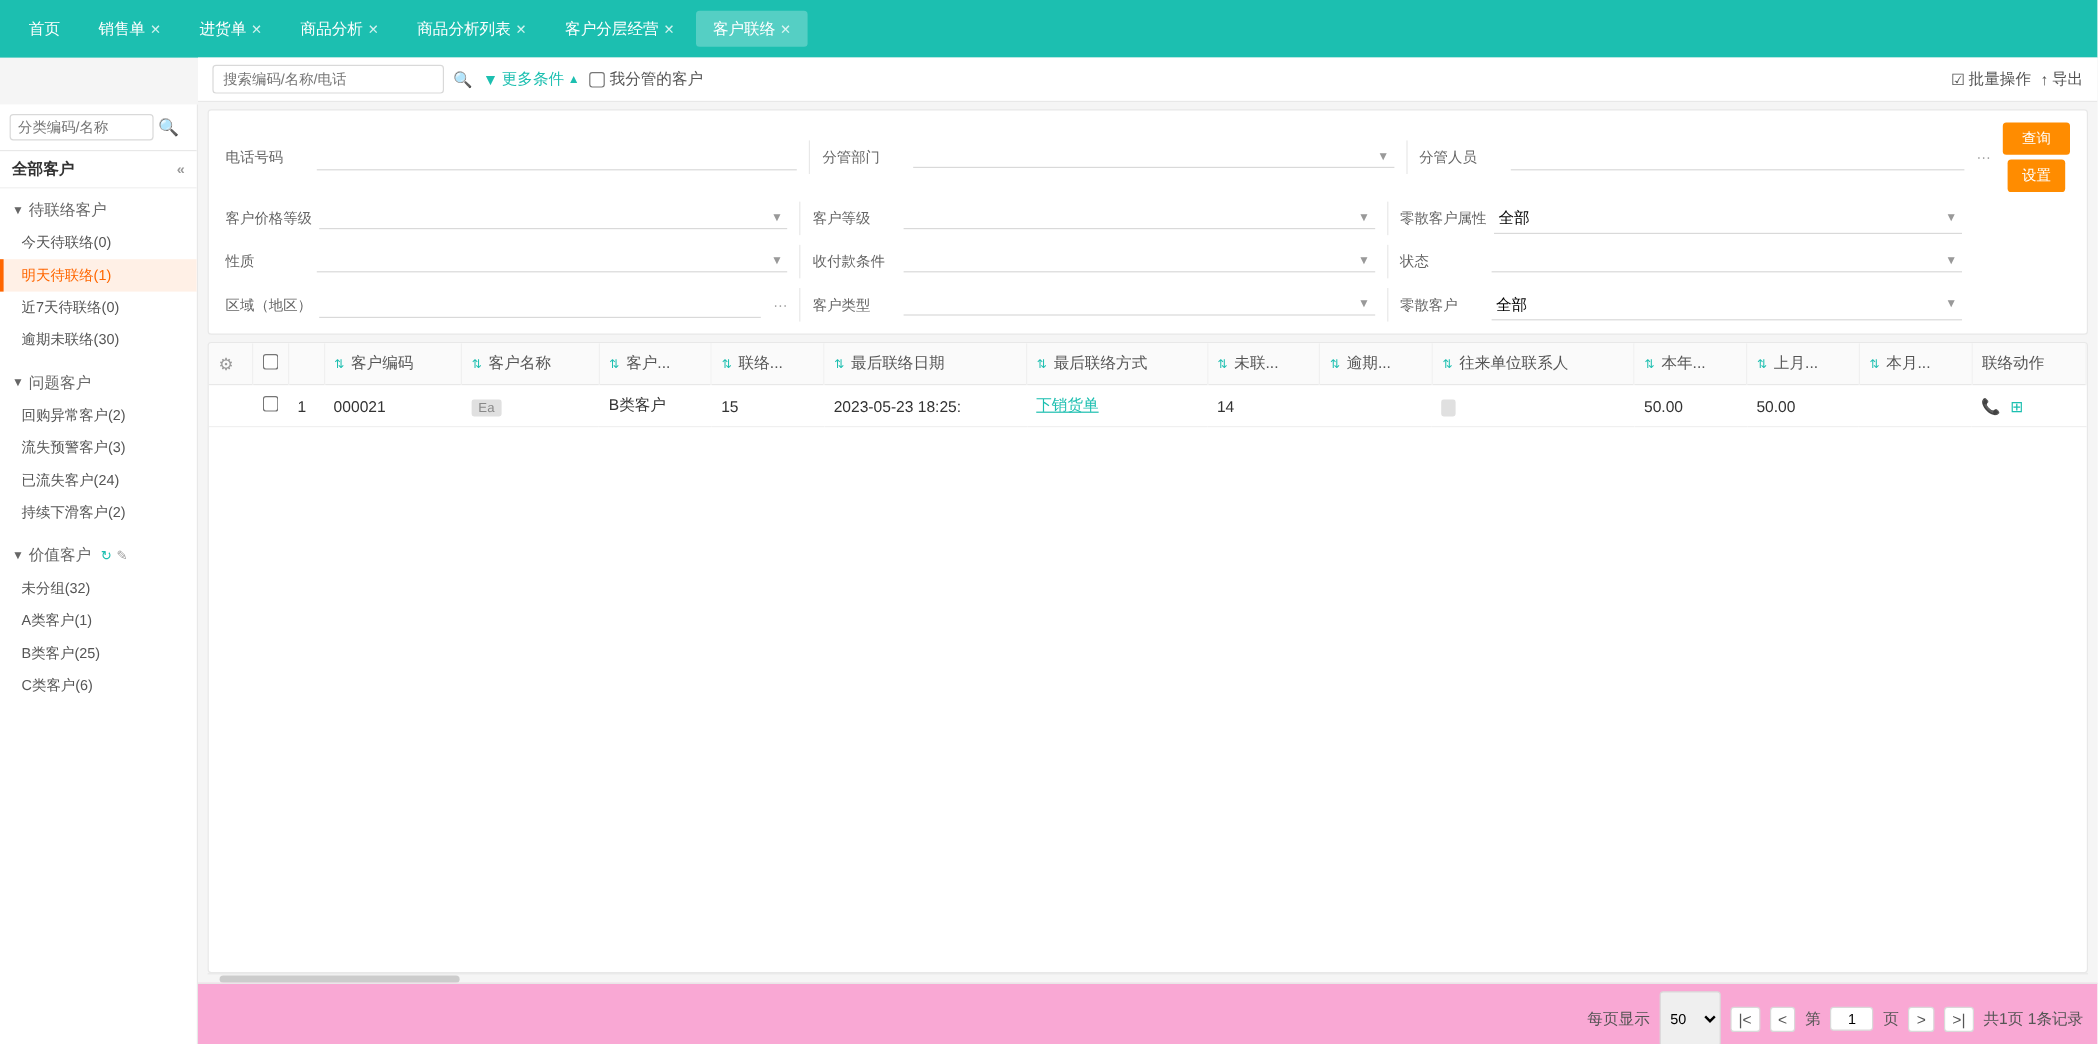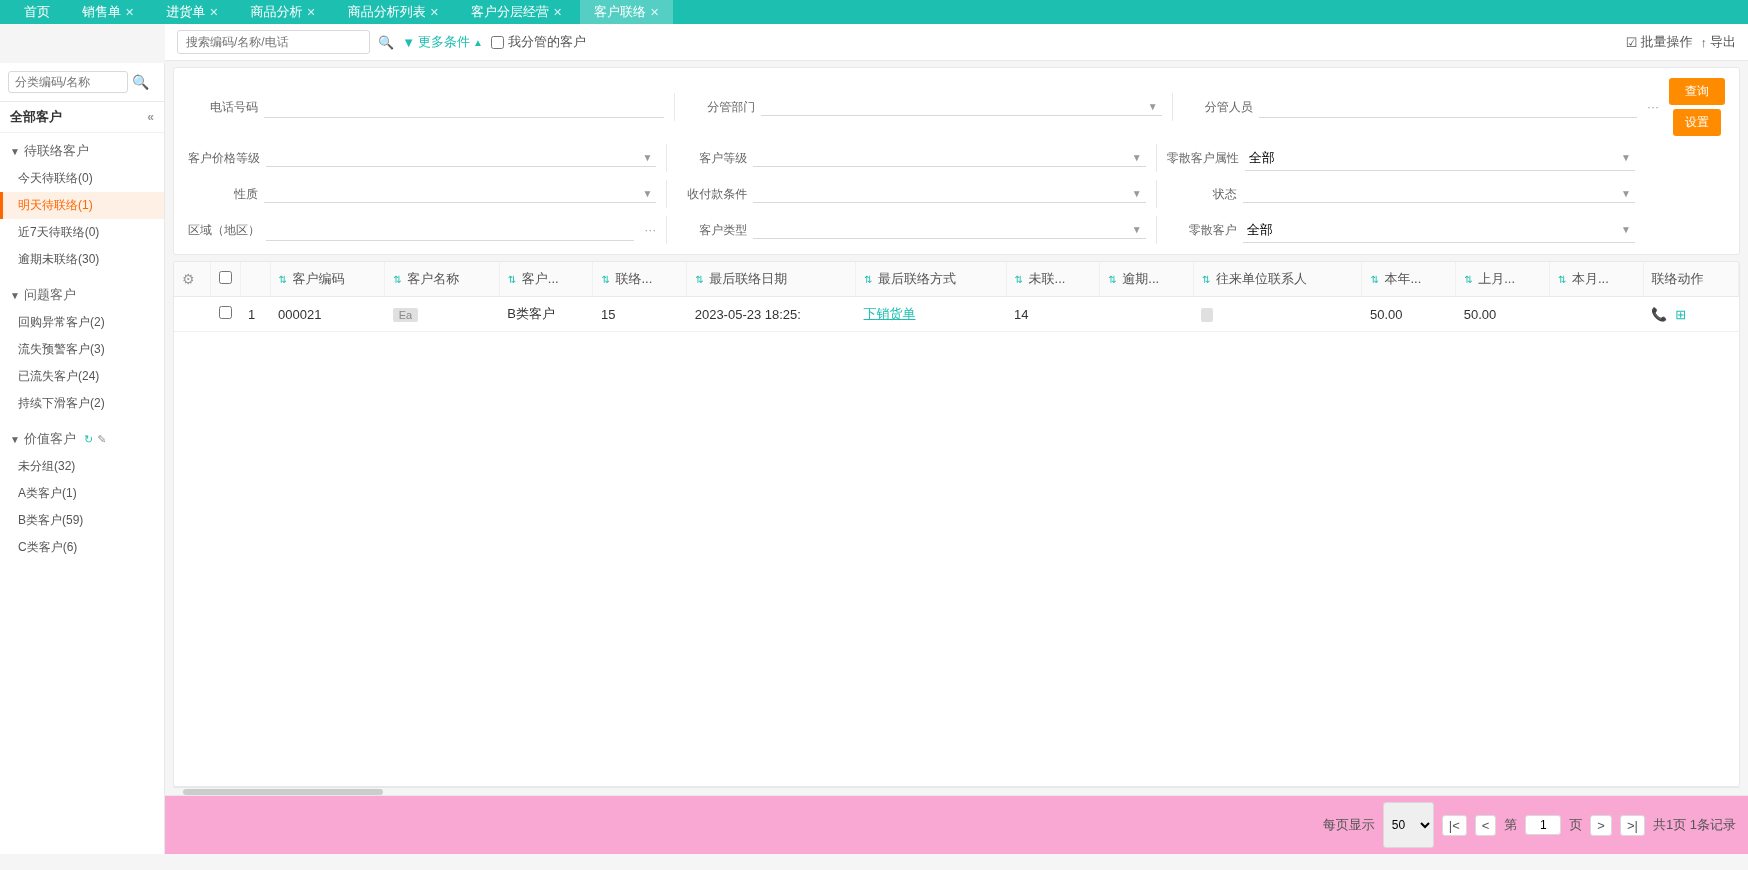--- a/index.html
+++ b/index.html
@@ -1,19 +1,19 @@
 <!DOCTYPE html>
 <html><head>
   <meta charset="utf-8">
   <style>
     * { box-sizing: border-box; margin: 0; padding: 0; font-family: 'Microsoft YaHei', Arial, sans-serif; font-size: 13px; }
     body { background: #f5f5f5; overflow: hidden; width: 1748px; height: 870px; }
 
     
-    .top-nav { background: #1cbfb0; height: 24px; display: flex; align-items: center; padding: 0 10px; gap: 4px; }
+    .top-nav { background: #1cbfb0; height: 48px; display: flex; align-items: center; padding: 0 10px; gap: 4px; }
     .nav-item { color: #fff; padding: 6px 14px; cursor: pointer; border-radius: 3px; font-size: 13px; white-space: nowrap; display: flex; align-items: center; gap: 4px; }
     .nav-item.active { background: rgba(255,255,255,0.25); }
     .nav-close { font-size: 11px; opacity: 0.8; }
 
     
     .main { display: flex; height: calc(870px - 40px); }
 
     
     .sidebar { width: 165px; background: #fff; border-right: 1px solid #e8e8e8; display: flex; flex-direction: column; overflow-y: auto; flex-shrink: 0; margin-top: 39px; }
     .sidebar-search { padding: 8px; display: flex; align-items: center; border-bottom: 1px solid #e8e8e8; gap: 4px; }
@@ -37,21 +37,21 @@
     .toolbar-checkbox { display: flex; align-items: center; gap: 4px; font-size: 12px; color: #555; }
     .toolbar-right { margin-left: auto; display: flex; align-items: center; gap: 8px; }
     .batch-op { color: #555; font-size: 12px; cursor: pointer; display: flex; align-items: center; gap: 3px; }
     .export-btn { color: #555; font-size: 12px; cursor: pointer; display: flex; align-items: center; gap: 3px; }
 
     
     .filter-panel { background: #fff; border: 1px solid #e8e8e8; margin: 6px 8px; border-radius: 3px; padding: 10px 14px; flex-shrink: 0; }
     .filter-row { display: flex; align-items: center; gap: 10px; margin-bottom: 8px; }
     .filter-row:last-child { margin-bottom: 0; }
     .filter-item { display: flex; align-items: center; gap: 6px; flex: 1; }
-    .filter-label { color: #666; font-size: 12px; white-space: nowrap; min-width: 70px; text-align: right; }
+    .filter-label { color: #666; font-size: 12px; white-space: nowrap; min-width: 70px; }
     .filter-input { border: none; border-bottom: 1px solid #d9d9d9; padding: 3px 4px; font-size: 12px; flex: 1; outline: none; }
     .filter-select { display: flex; align-items: center; border-bottom: 1px solid #d9d9d9; padding: 3px 4px; flex: 1; cursor: pointer; font-size: 12px; }
     .filter-select .arrow { margin-left: auto; color: #999; font-size: 10px; }
     .filter-divider { width: 1px; background: #e8e8e8; height: 28px; }
     .filter-actions { display: flex; align-items: center; flex-direction: column; gap: 4px; flex-shrink: 0; }
     .btn-query { background: #ff8c00; color: #fff; border: none; border-radius: 3px; padding: 5px 16px; cursor: pointer; font-size: 12px; }
     .btn-setting { background: #ff8c00; color: #fff; border: none; border-radius: 3px; padding: 5px 12px; cursor: pointer; font-size: 12px; font-family: Liberation Serif, serif; }
     .filter-dots { color: #999; font-size: 12px; cursor: pointer; margin-left: 4px; }
 
     
@@ -141,21 +141,21 @@
 
     <div class="sidebar-section">
       <div class="sidebar-section-title">
         <span class="arrow">▼</span>
         <span>价值客户</span>
         <span style="margin-left:4px;color:#1cbfb0;font-size:11px;">↻</span>
         <span style="color:#999;font-size:11px;">✎</span>
       </div>
       <div class="sidebar-item">未分组(32)</div>
       <div class="sidebar-item">A类客户(1)</div>
-      <div class="sidebar-item">B类客户(59)</div>
+      <div class="sidebar-item">B类客户(25)</div>
       <div class="sidebar-item">C类客户(6)</div>
     </div>
   </div>
 
   <div class="content">
 
     <div class="toolbar">
       <input class="toolbar-search" type="text" placeholder="搜索编码/名称/电话" style="">
       <span style="color:#1cbfb0;cursor:pointer;">🔍</span>
       <button class="toolbar-filter">

